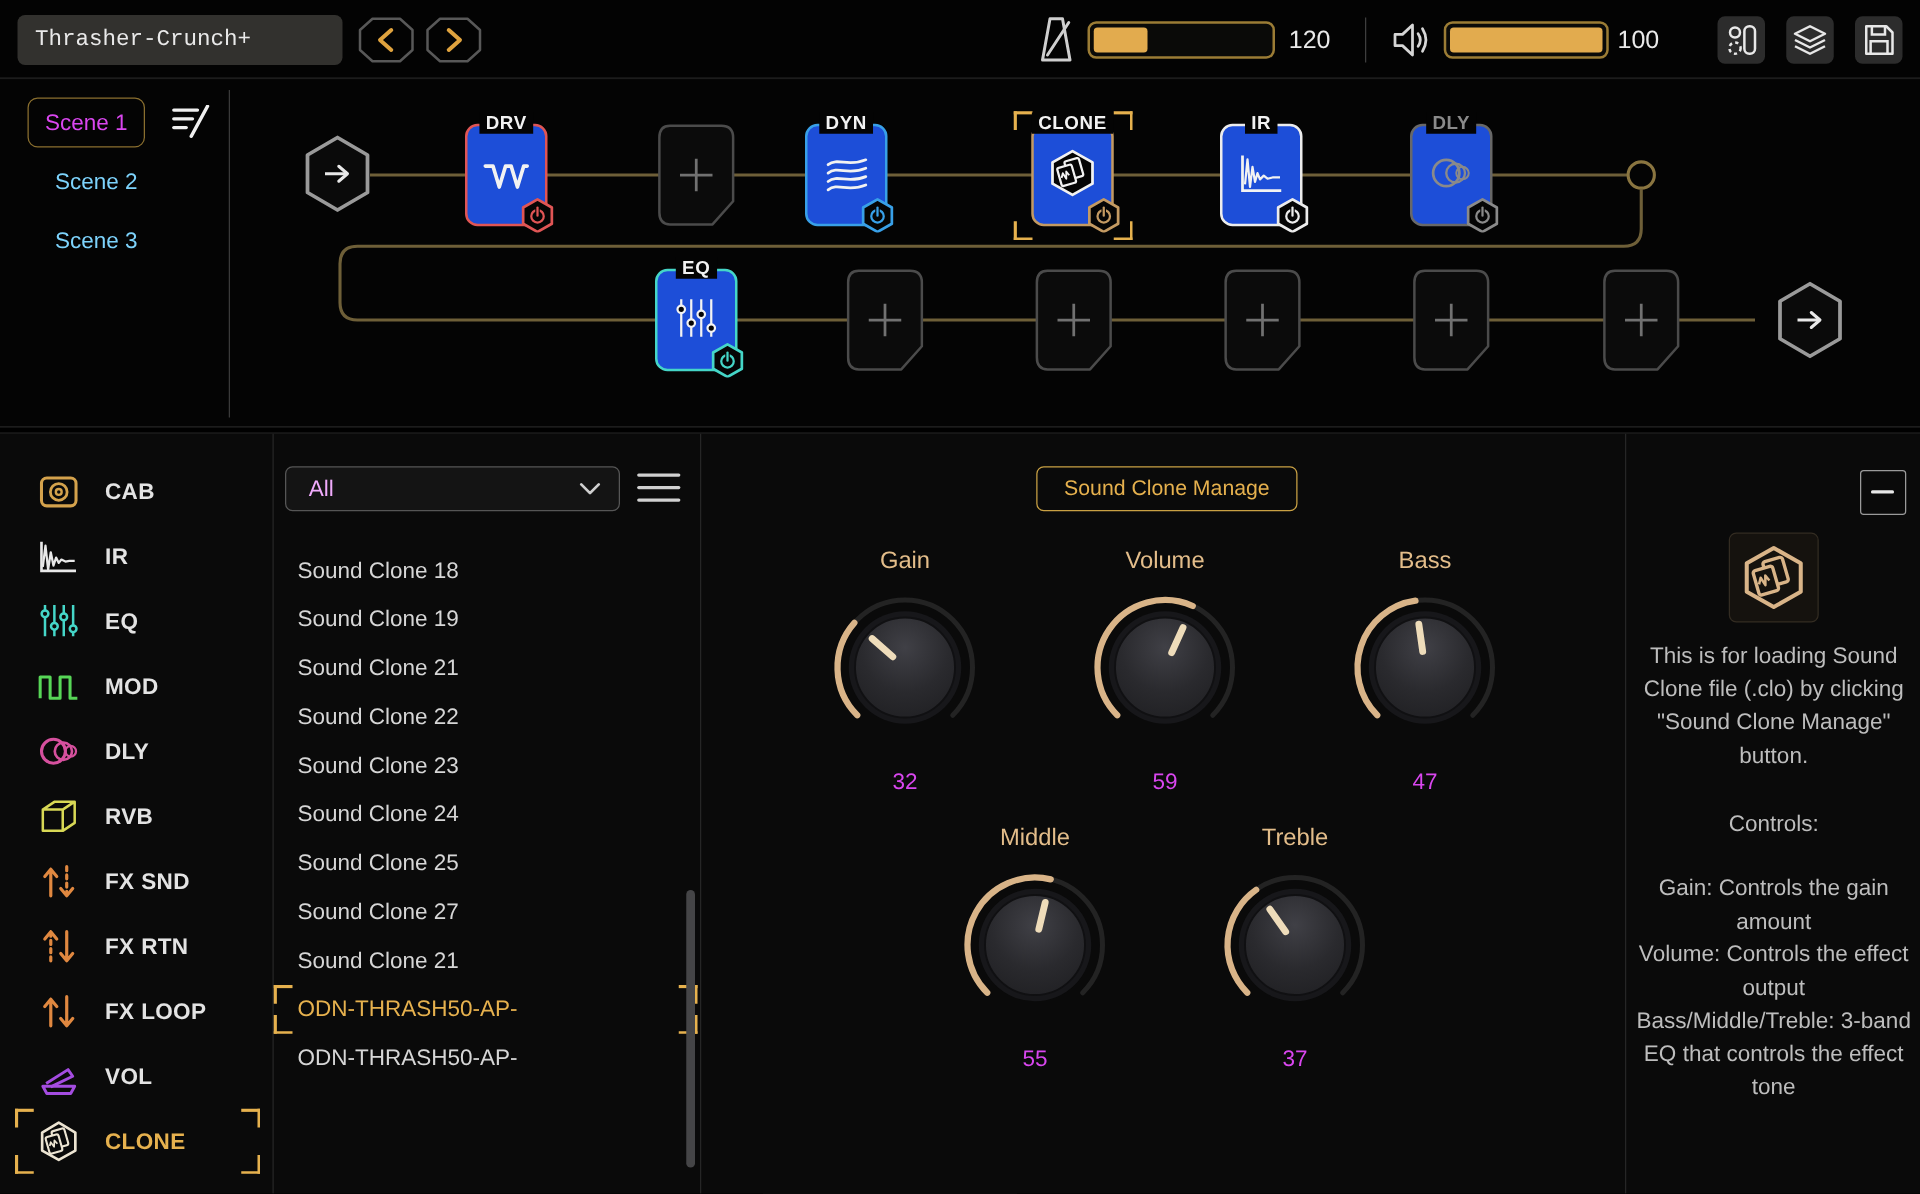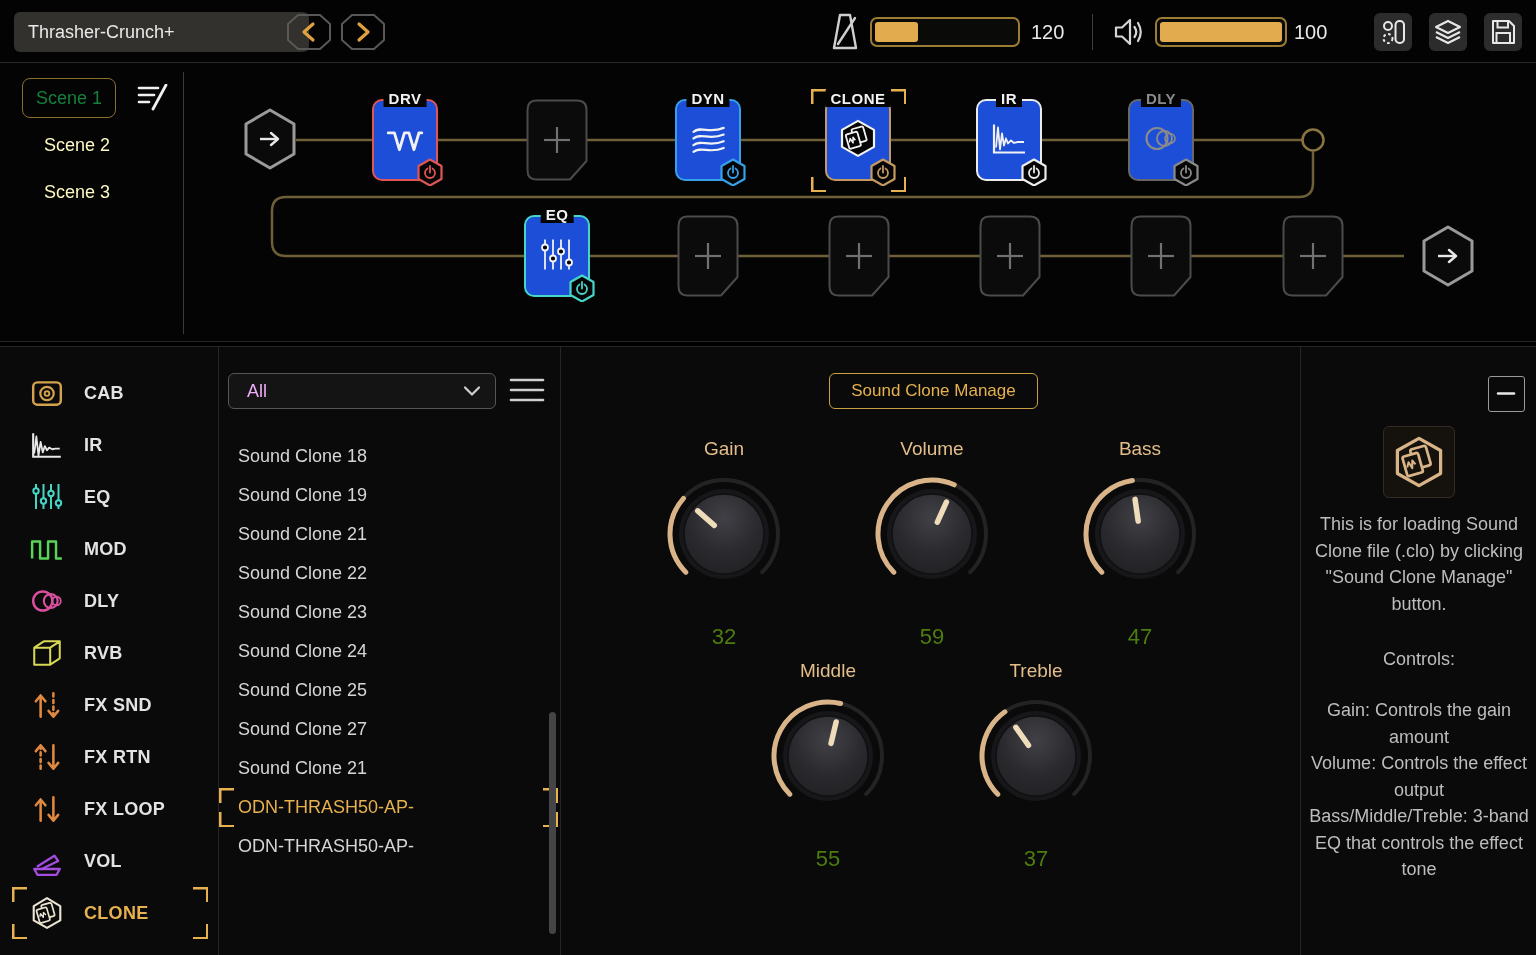--- a/index.html
+++ b/index.html
@@ -7,39 +7,39 @@
   .app {
     position:relative; width:1536px; height:955px; overflow:hidden;
     background:#060606; font-family:"Liberation Sans", sans-serif;
     color:#e0e0e0; -webkit-font-smoothing:antialiased;
   }
   .abs { position:absolute; }
 
   
   .topbar { position:absolute; top:0; left:0; right:0; height:63px; background:#030303; border-bottom:1px solid #262626; }
   .preset-input {
-    position:absolute; left:14px; top:12px; width:295px; height:40px;
+    position:absolute; left:14px; top:12px; width:260px; height:40px;
     background:#32312e; border:none; outline:none; border-radius:6px;
-    color:#e9e9e9; font-size:18px; padding:0 14px; font-family:Liberation Sans, sans-serif;
+    color:#e9e9e9; font-size:18px; padding:0 14px; font-family:Liberation Mono, monospace;
   }
   .nav-btn { position:absolute; top:13px; width:46px; height:38px; cursor:pointer; }
   .slider { position:absolute; top:17px; height:30px; border:2px solid #9b7c35; border-radius:7px; padding:3px; background:#0a0a08; }
   .slider-fill { height:100%; background:#e2ab4e; border-radius:3px; }
   .bar-num { position:absolute; top:17px; height:30px; line-height:30px; font-size:20px; color:#e9e9e9; }
   .vdiv-top { position:absolute; left:1092px; top:14px; width:1px; height:36px; background:#3e3e3e; }
   .tool-btn { position:absolute; top:13px; width:38px; height:38px; background:#2c2c2c; border-radius:6px; cursor:pointer; }
 
   
   .chain-section { position:absolute; top:64px; left:0; right:0; height:277px; background:#040404; }
   .scene-btn {
     position:absolute; left:22px; top:14px; width:94px; height:40px;
-    border:1.5px solid #8a6f2f; border-radius:8px; color:#15803d;
+    border:1.5px solid #8a6f2f; border-radius:8px; color:#d946ef;
     font-size:18px; display:flex; align-items:center; justify-content:center; cursor:pointer;
   }
-  .scene-row { position:absolute; left:22px; width:110px; height:34px; color:#fef9c3; font-size:18px; display:flex; align-items:center; justify-content:center; cursor:pointer; }
+  .scene-row { position:absolute; left:22px; width:110px; height:34px; color:#7dd3fc; font-size:18px; display:flex; align-items:center; justify-content:center; cursor:pointer; }
   .scene-div { position:absolute; left:183px; top:8px; width:1px; height:262px; background:#3a3a3a; }
 
   .block {
     position:absolute; width:66px; height:82px; border:2.5px solid var(--bc);
     border-radius:10px; background:#1d4ed8; cursor:pointer;
   }
   .block-label {
     position:absolute; top:-11px; left:50%; transform:translateX(-50%);
     background:#040404; padding:0 5px; font-size:15px; font-weight:bold;
     color:var(--lc,#f2f2f2); letter-spacing:0.5px; white-space:nowrap;
@@ -91,21 +91,21 @@
   .scrollbar { position:absolute; left:330px; top:365px; width:7px; height:222px; background:#454547; border-radius:4px; }
 
   .manage-btn {
     position:absolute; left:268px; top:26px; width:209px; height:36px;
     border:1.5px solid #c9a144; border-radius:6px; background:transparent;
     color:#e6b14e; font-size:17px; font-family:"Liberation Sans", sans-serif; cursor:pointer;
   }
   .knob-group { position:absolute; width:120px; text-align:center; }
   .knob-label { font-size:19px; color:#e3bd8a; height:24px; }
   .knob { margin-top:12px; width:120px; height:120px; cursor:pointer; }
-  .knob-value { margin-top:26px; font-size:22px; color:#4d7c0f; }
+  .knob-value { margin-top:16px; font-size:18px; color:#d946ef; }
   .track { stroke:#232323; stroke-width:4; fill:none; stroke-linecap:round; }
   .fillarc { stroke:#d9b488; stroke-width:5; fill:none; stroke-linecap:round; }
   .pointer { stroke:#eedcba; stroke-width:5.5; stroke-linecap:round; }
 
   .collapse-btn { position:absolute; left:187px; top:29px; width:37px; height:36px; border:1.5px solid #9a9a9a; border-radius:3px; cursor:pointer; }
   .clone-tile { position:absolute; left:82px; top:79px; width:72px; height:72px; background:#15120e; border:1px solid #332c22; border-radius:6px; display:flex; align-items:center; justify-content:center; }
   .info-text { position:absolute; left:6px; width:224px; text-align:center; font-size:18px; line-height:26.5px; color:#bdbdbd; }
   .pre { white-space:pre-line; }
 </style>
 </head>
@@ -223,21 +223,21 @@
     <div class="slot" style="left:526px; top:35px">
       <svg width="62" height="82" viewBox="0 0 62 82">
         <path d="M10 1.5 H51 Q60.5 1.5 60.5 11 V62 L44 80.5 H10 Q1.5 80.5 1.5 71 V11 Q1.5 1.5 10 1.5 Z" fill="#0b0b0b" stroke="#4b4b4b" stroke-width="2" stroke-linejoin="round"></path>
         <g>
           <line x1="18" y1="41" x2="44" y2="41" stroke="#717171" stroke-width="2.2"></line>
           <line x1="31" y1="28" x2="31" y2="54" stroke="#717171" stroke-width="2.2"></line>
         </g>
       </svg>
     </div>
 
-    <div class="block" style="left:675px; top:35px; --bc:#38a0e8;">
+    <div class="block" style="left:644px; top:35px; --bc:#38a0e8;">
       <div class="block-label">DYN</div>
       <svg class="block-icon" width="38" height="38" viewBox="0 0 34 34">
         <path d="M4 11 C11 5.5 18 13 31 7.5" fill="none" stroke="#f2f2f2" stroke-width="2" stroke-linecap="round"></path>
         <path d="M4 17 C11 11.5 18 19 31 13.5" fill="none" stroke="#f2f2f2" stroke-width="2" stroke-linecap="round"></path>
         <path d="M4 23 C11 17.5 18 25 31 19.5" fill="none" stroke="#f2f2f2" stroke-width="2" stroke-linecap="round"></path>
         <path d="M4 29 C11 23.5 18 31 31 25.5" fill="none" stroke="#f2f2f2" stroke-width="2" stroke-linecap="round"></path>
       </svg>
       <svg class="power" width="26" height="28" viewBox="0 0 26 28">
         <polygon points="13,1.5 24.5,8 24.5,21 13,27.5 1.5,21 1.5,8" fill="#050505" stroke="#38a0e8" stroke-width="2.2" stroke-linejoin="round"></polygon>
         <circle cx="13" cy="15" r="5" fill="none" stroke="#38a0e8" stroke-width="1.8"></circle>

